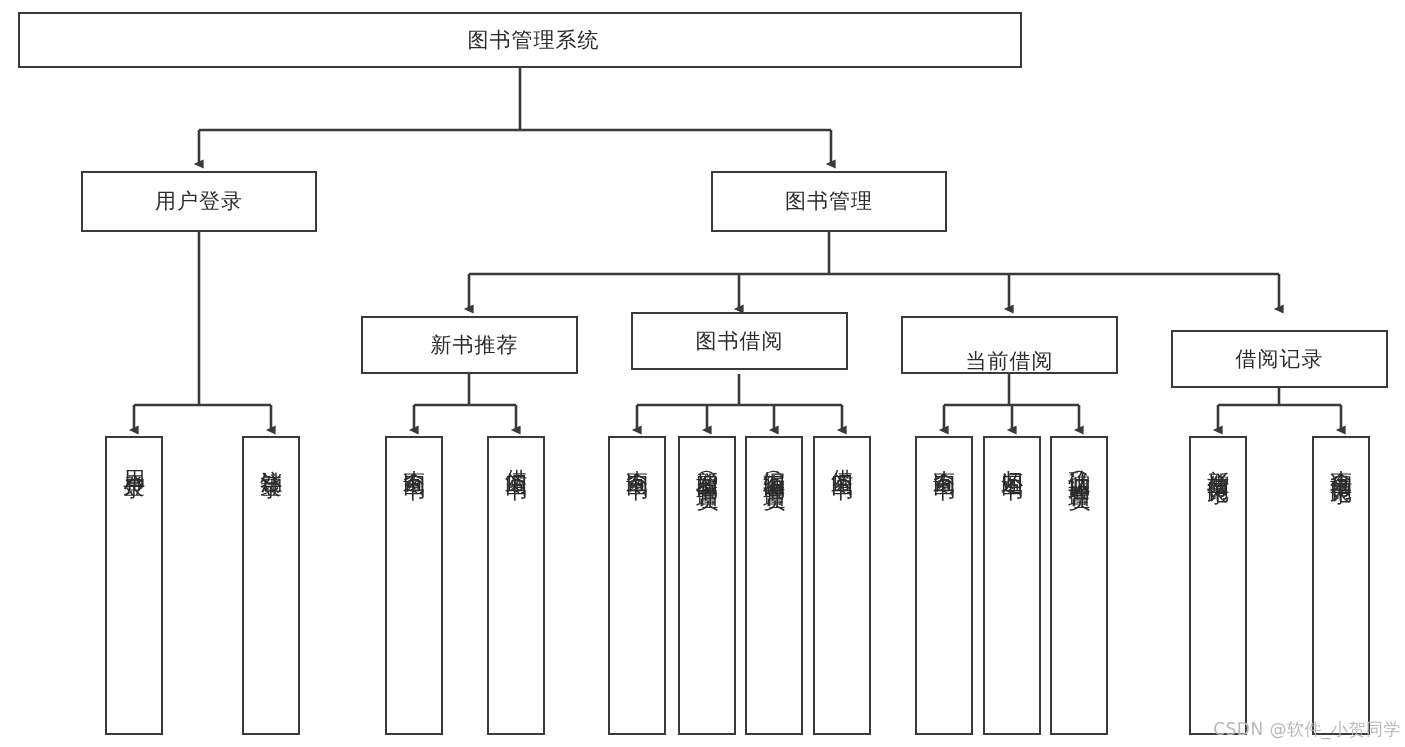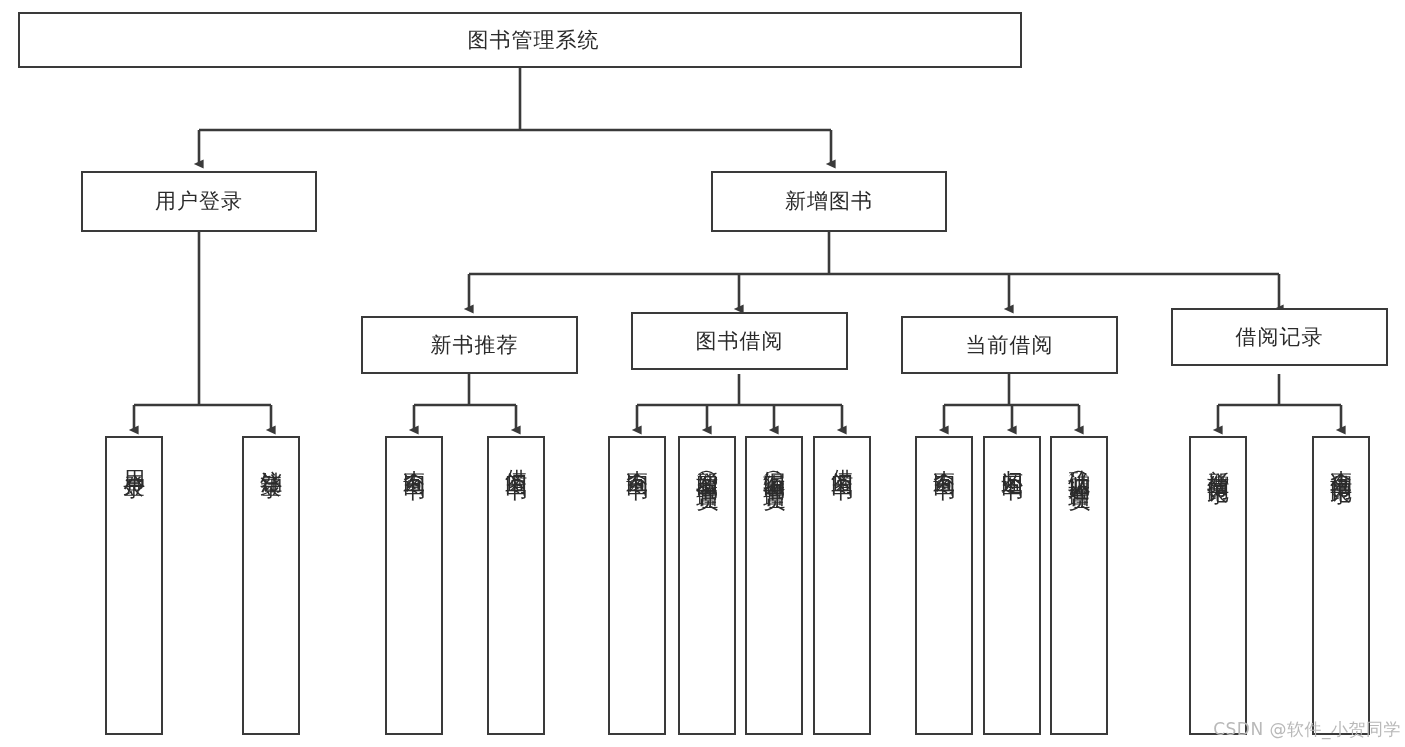--- a/index.html
+++ b/index.html
@@ -138,33 +138,33 @@
   </svg>
 
   <div class="node horiz" style="left:18px; top:12px; width:1004px; height:56px;padding-left:27px;">
     <span class="node-label">图书管理系统</span>
   </div>
 
   <div class="node horiz" style="left:81px; top:171px; width:236px; height:61px;">
     <span class="node-label">用户登录</span>
   </div>
   <div class="node horiz" style="left:711px; top:171px; width:236px; height:61px;">
-    <span class="node-label">新增图书</span>
+    <span class="node-label">图书管理</span>
   </div>
 
   <div class="node horiz" style="left:361px; top:316px; width:217px; height:58px;padding-left:10px;">
     <span class="node-label">新书推荐</span>
   </div>
   <div class="node horiz" style="left:631px; top:312px; width:217px; height:58px;">
     <span class="node-label">图书借阅</span>
   </div>
-  <div class="node horiz" style="left:901px; top:316px; width:217px; height:58px;">
+  <div class="node horiz" style="left:901px; top:316px; width:217px; height:58px;align-items:flex-end;">
     <span class="node-label">当前借阅</span>
   </div>
-  <div class="node horiz" style="left:1171px; top:308px; width:217px; height:58px;">
+  <div class="node horiz" style="left:1171px; top:330px; width:217px; height:58px;">
     <span class="node-label">借阅记录</span>
   </div>
 
   <div class="node vert" style="left:105px; top:436px; width:58px; height:299px;">
     <span class="node-label">用户登录</span>
   </div>
   <div class="node vert" style="left:242px; top:436px; width:58px; height:299px;">
     <span class="node-label">注销登录</span>
   </div>
 

